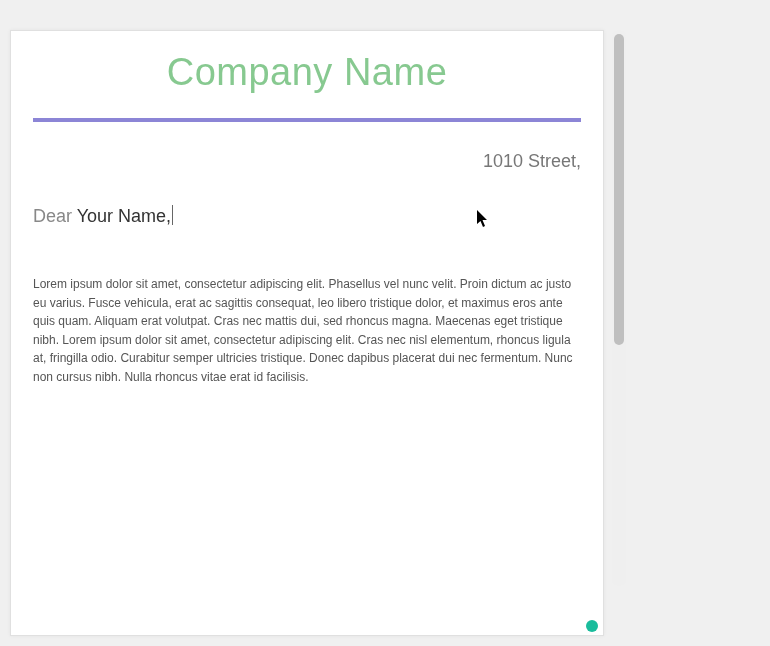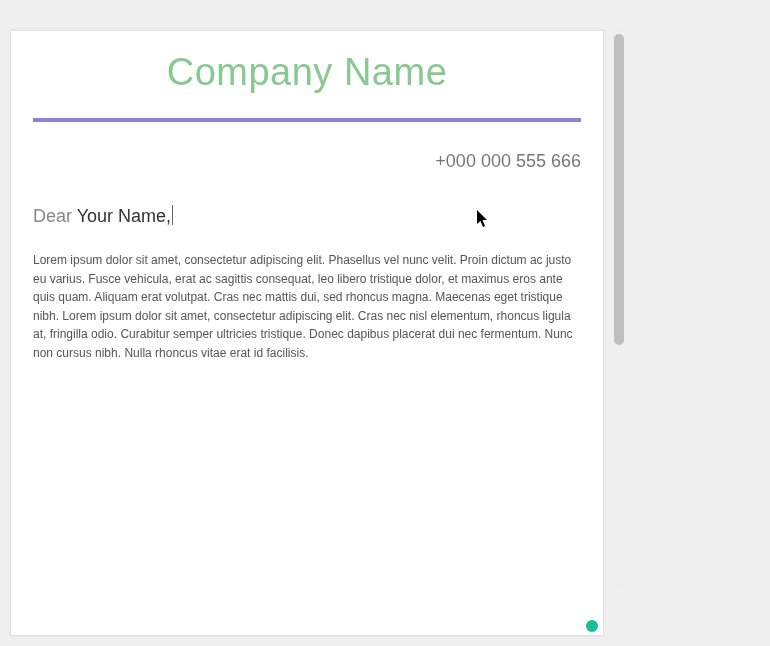--- a/index.html
+++ b/index.html
@@ -72,21 +72,21 @@
   }
   .address {
     text-align: right;
     color: #777;
     font-size: 18px;
     line-height: 1.5;
     margin-bottom: 30px;
   }
   .salutation {
     font-size: 18px;
-    margin-bottom: 24px;
+    margin-bottom: 48px;
     color: #333;
   }
   .salutation .dear {
     color: var(--dear-grey);
   }
   .caret {
     display: inline-block;
     width: 1px;
     height: 20px;
     background: #666;
@@ -120,21 +120,21 @@
 
 <div class="viewport">
 
   <div class="page">
 
     <h1 class="title">Company Name</h1>
 
     <hr class="divider">
 
     <div class="address">
-      <div>+000 000 555 666</div>
+      <div>1010 Street,</div>
     </div>
 
     <div class="salutation">
       <span class="dear">Dear</span>
       <span>Your Name,</span><span class="caret"></span>
     </div>
 
     <div class="body-text">
       <p>Lorem ipsum dolor sit amet, consectetur adipiscing elit. Phasellus vel nunc velit. Proin dictum ac justo eu varius. Fusce vehicula, erat ac sagittis consequat, leo libero tristique dolor, et maximus eros ante quis quam. Aliquam erat volutpat. Cras nec mattis dui, sed rhoncus magna. Maecenas eget tristique nibh. Lorem ipsum dolor sit amet, consectetur adipiscing elit. Cras nec nisl elementum, rhoncus ligula at, fringilla odio. Curabitur semper ultricies tristique. Donec dapibus placerat dui nec fermentum. Nunc non cursus nibh. Nulla rhoncus vitae erat id facilisis.</p>
     </div>

